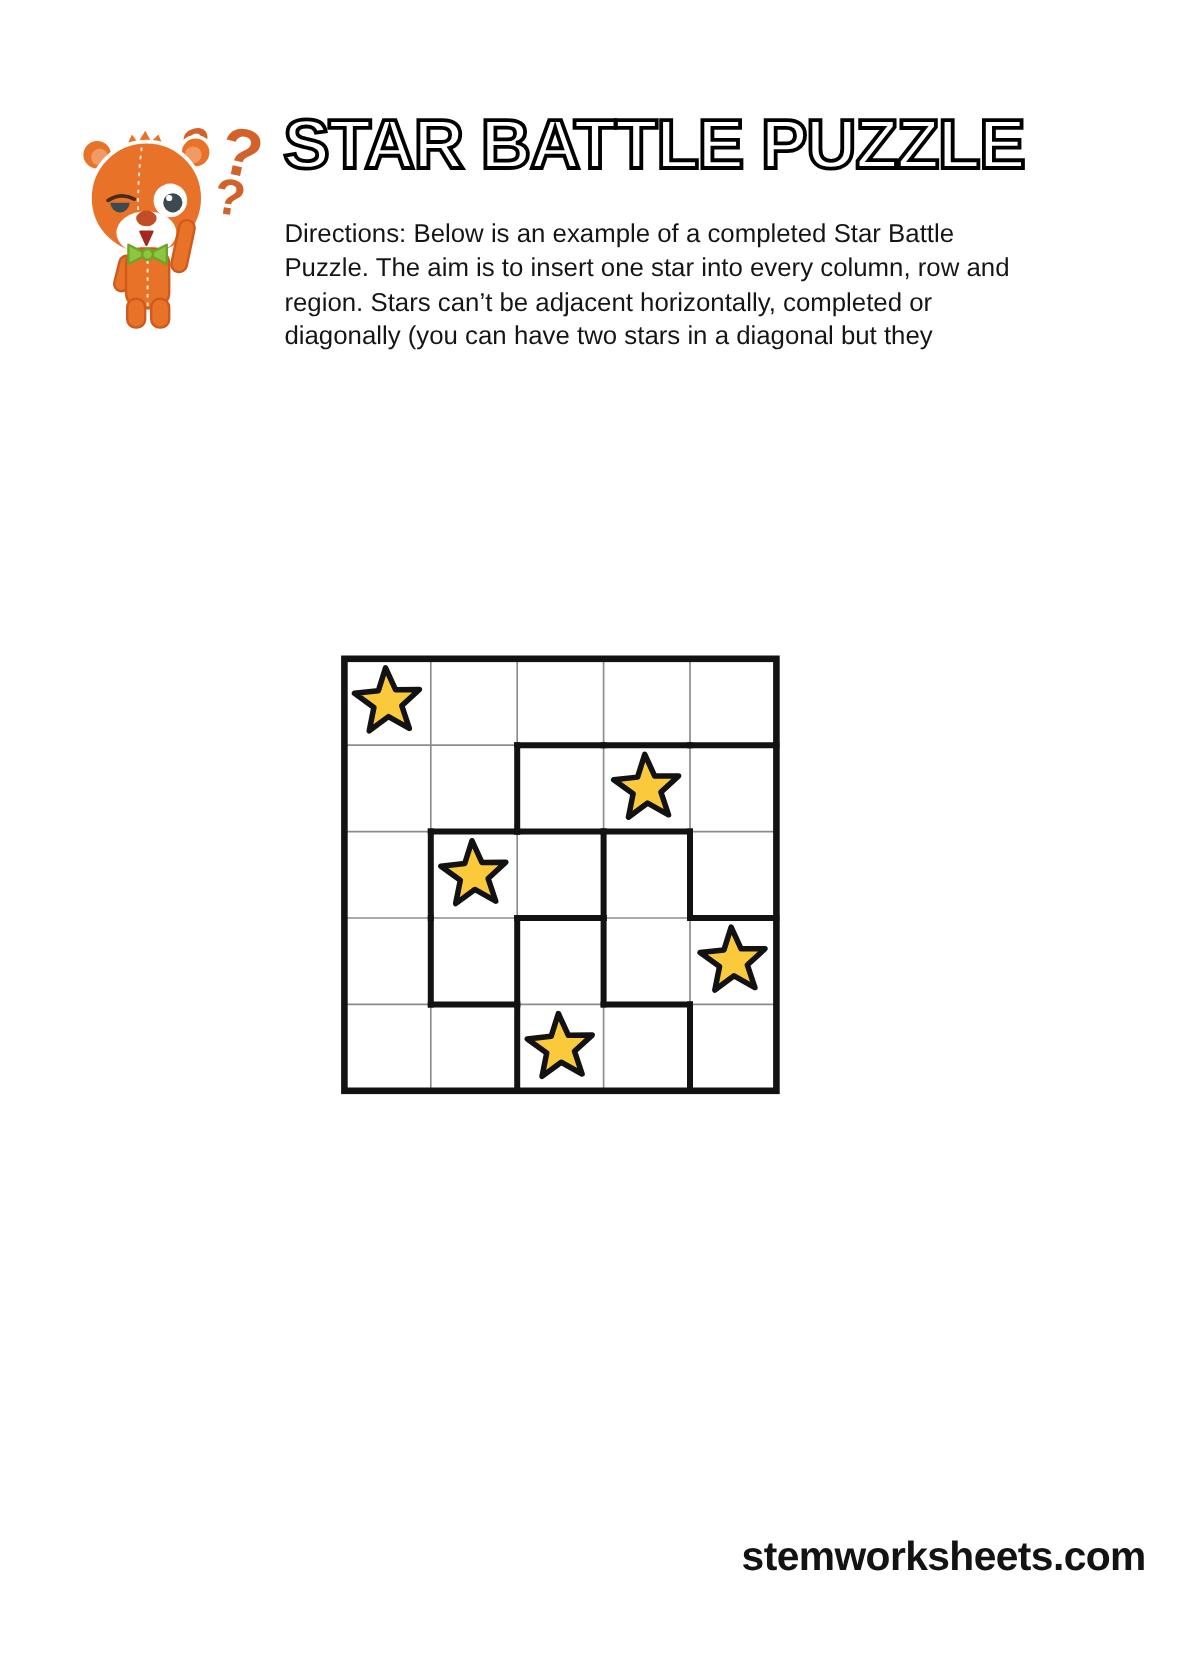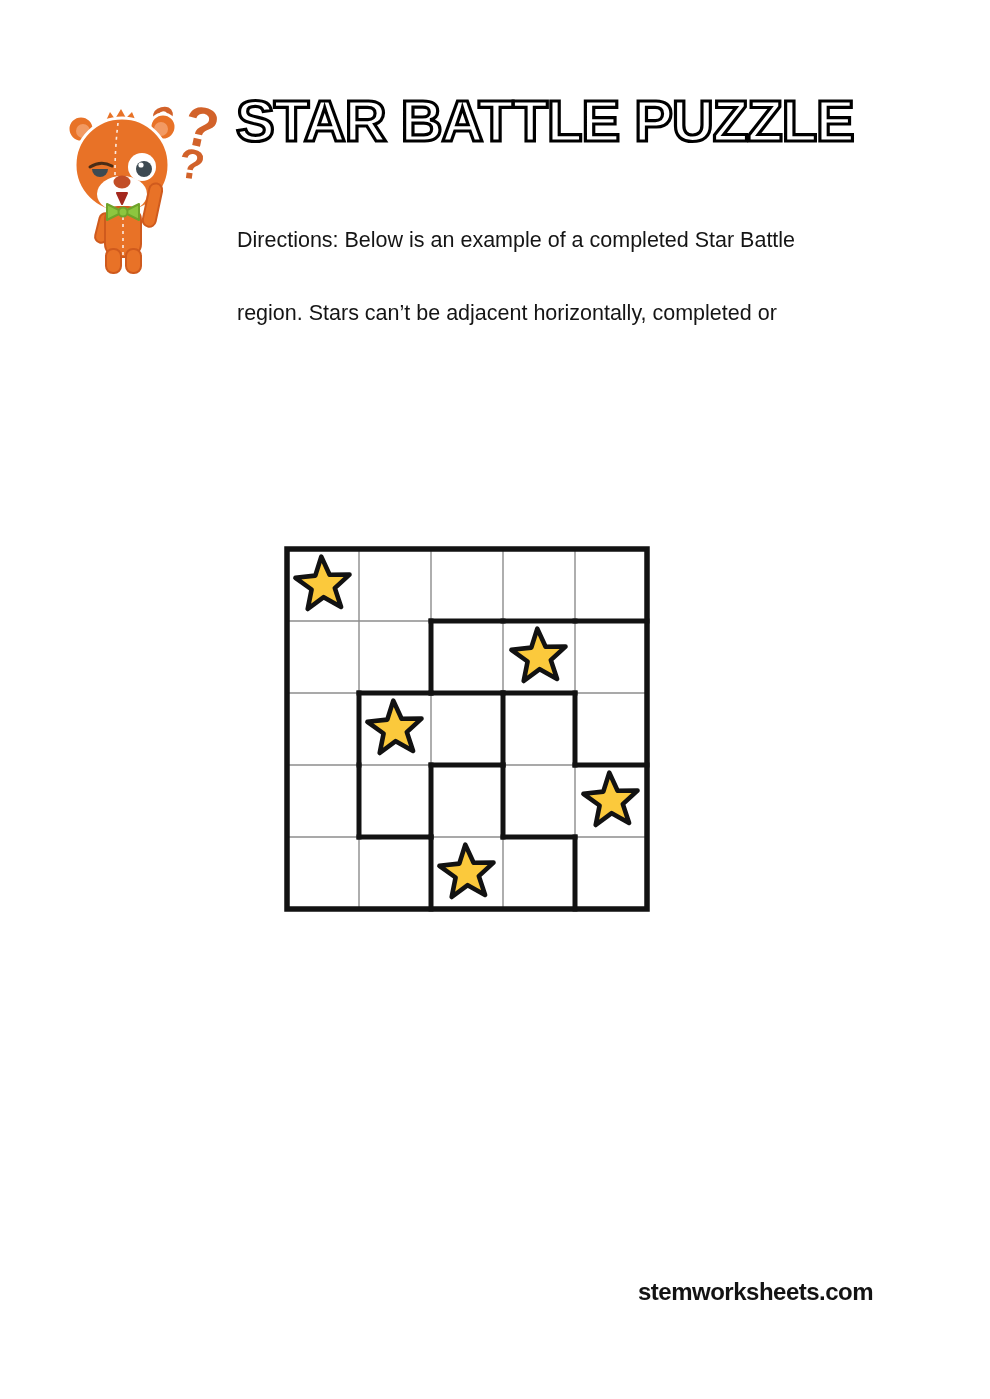--- a/index.html
+++ b/index.html
@@ -9,27 +9,27 @@
 
   .bear{position:absolute;left:68px;top:85px;width:160px;height:200px;}
   .bear text{font-family:"Liberation Sans",sans-serif;font-weight:bold;}
 
   .title{position:absolute;left:236px;top:90px;margin:0;
          font-size:58px;font-weight:bold;letter-spacing:-1px;line-height:62px;
          color:#ffffff;-webkit-text-stroke:3.2px #000000;white-space:nowrap;text-align:right;}
 
   .directions{position:absolute;left:237px;top:181px;
               font-size:21.5px;line-height:28.4px;color:#151515;}
-  .dline{white-space:nowrap;margin-top:45px;}
+  .dline{white-space:nowrap;}
 
   .grid-wrap{position:absolute;left:283px;top:545px;width:368px;height:368px;}
 
   .footer{position:absolute;left:618px;top:1278px;
-          font-size:24px;font-weight:bold;letter-spacing:-0.5px;color:#131313;
-          white-space:nowrap;margin-left:20px;}
+          font-size:34px;font-weight:bold;letter-spacing:-0.5px;color:#131313;
+          white-space:nowrap;}
 </style>
 </head>
 <body>
 
 <div class="page">
 
   <svg class="bear" viewBox="0 0 160 200" aria-hidden="true">
 
     <text x="84" y="50" font-size="40" transform="rotate(-14 95 35)" fill="#d2622a">?</text>
     <text x="115" y="62" font-size="56" transform="rotate(12 135 48)" fill="#d2622a">?</text>
@@ -65,21 +65,23 @@
     <path d="M55,127 L39,119 L39,135 Z M55,127 L71,119 L71,135 Z" stroke-width="2" stroke-linejoin="round" fill="#8dc63f" stroke="#6fa32a"></path>
     <circle cx="55" cy="127" r="4.5" stroke-width="2" fill="#8dc63f" stroke="#6fa32a"></circle>
 
     <rect x="78" y="98" width="13" height="44" rx="6.5" transform="rotate(12 84 120)" stroke-width="2" fill="#e87227" stroke="#cf5a1d"></rect>
   </svg>
 
   <h1 class="title">STAR BATTLE PUZZLE</h1>
 
   <div class="directions">
     <div class="dline">Directions: Below is an example of a completed Star Battle</div>
+    <div class="dline">Puzzle. The aim is to insert one star into every column, row and</div>
     <div class="dline">region. Stars can’t be adjacent horizontally, completed or</div>
+    <div class="dline">diagonally (you can have two stars in a diagonal but they</div>
   </div>
 
   <div class="grid-wrap"><svg viewBox="-4 -4 368 368" width="368" height="368">
         <rect x="0" y="0" width="360" height="360" fill="#ffffff"></rect>
         <line x1="72" y1="0" x2="72" y2="360" stroke="#8c8c8c" stroke-width="1.4"></line>
         <line x1="0" y1="72" x2="360" y2="72" stroke="#8c8c8c" stroke-width="1.4"></line>
         <line x1="144" y1="0" x2="144" y2="360" stroke="#8c8c8c" stroke-width="1.4"></line>
         <line x1="0" y1="144" x2="360" y2="144" stroke="#8c8c8c" stroke-width="1.4"></line>
         <line x1="216" y1="0" x2="216" y2="360" stroke="#8c8c8c" stroke-width="1.4"></line>
         <line x1="0" y1="216" x2="360" y2="216" stroke="#8c8c8c" stroke-width="1.4"></line>

